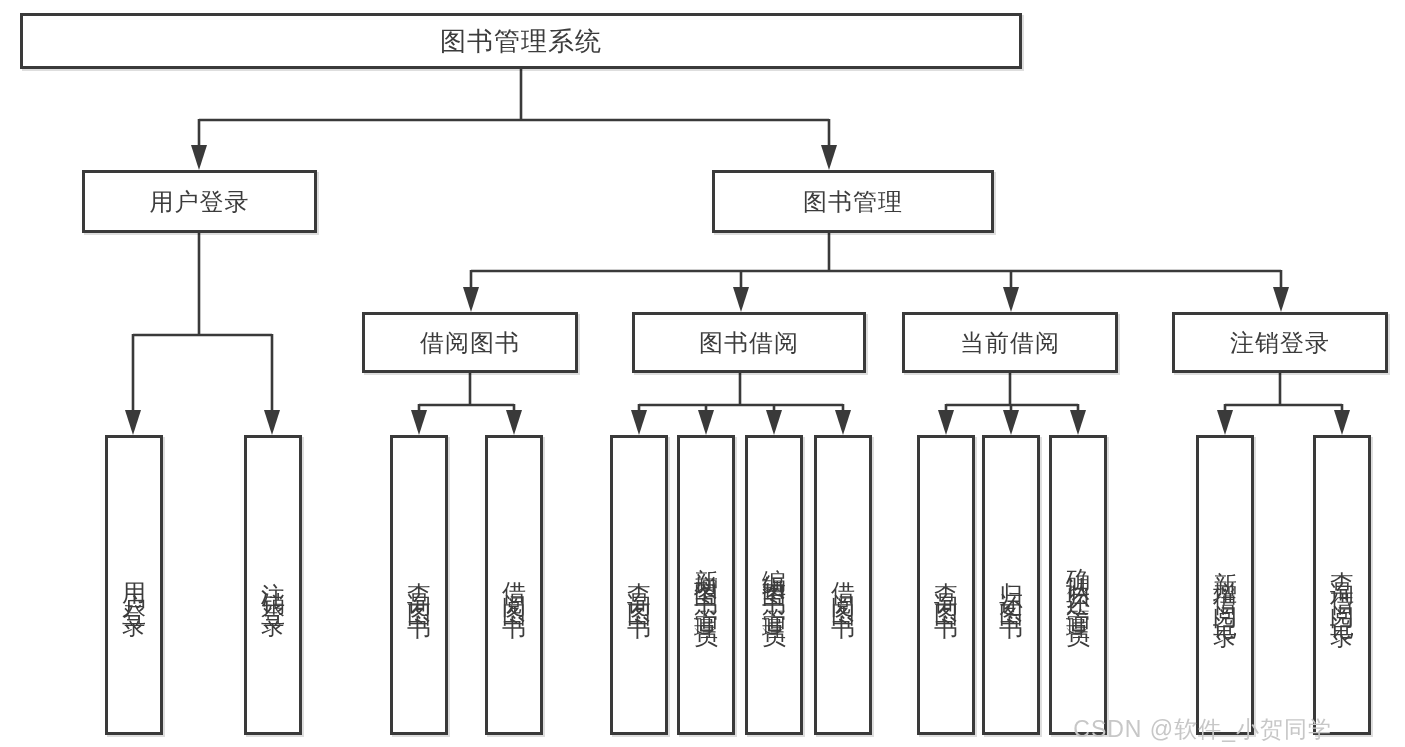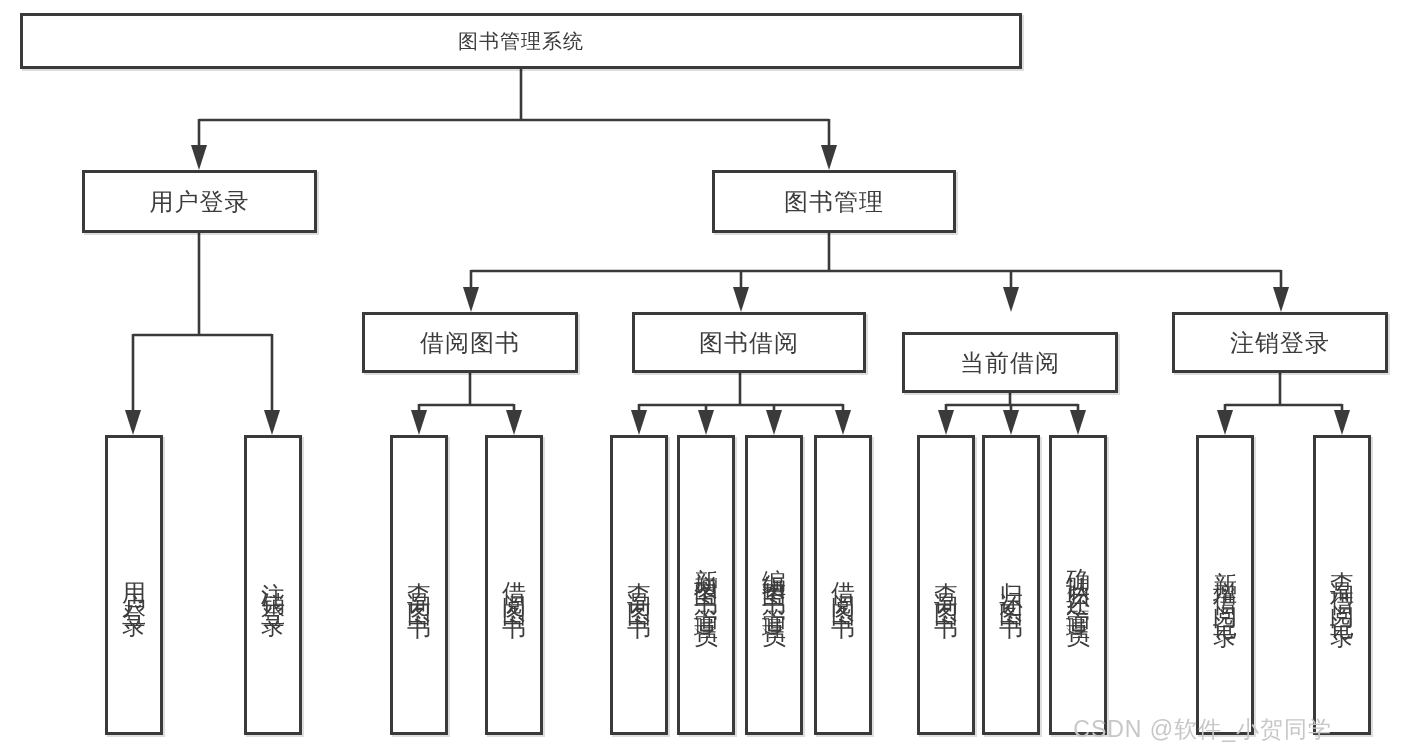--- a/index.html
+++ b/index.html
@@ -4,21 +4,21 @@
 <title>diagram</title>
 <style>
   html,body{margin:0;padding:0;background:#ffffff;}
   body{font-family:"Liberation Sans","DejaVu Sans",sans-serif;}
   .canvas{position:relative;width:1405px;height:747px;background:#ffffff;overflow:hidden;}
   .connectors{position:absolute;left:0;top:0;z-index:0;}
   .node{position:absolute;z-index:1;background:#ffffff;border:3px solid #3a3a3a;
         box-shadow:2px 2px 0 rgba(0,0,0,0.13);
         display:flex;align-items:center;justify-content:center;
         color:#3c3c3c;box-sizing:border-box;}
-  .root-node{font-size:20px;letter-spacing:1px;}
+  .root-node{font-size:26px;letter-spacing:1px;}
   .branch{font-size:24px;letter-spacing:1px;}
   .leaf{font-size:24px;}
   .leaf .v{writing-mode:vertical-rl;text-orientation:mixed;letter-spacing:11px;line-height:1;}
   .leaf .v.long{letter-spacing:8px;}
   .watermark{position:absolute;z-index:2;top:714px;right:73px;
              font-size:23px;color:#c7c7c7;letter-spacing:1px;white-space:nowrap;}
 </style>
 </head>
 <body>
 
@@ -64,31 +64,31 @@
     </g>
   </svg>
 
   <div class="node root-node" style="left:20px;top:13px;width:1002px;height:56px;">
     <span>图书管理系统</span>
   </div>
 
   <div class="node branch" style="left:82px;top:170px;width:235px;height:63px;">
     <span>用户登录</span>
   </div>
-  <div class="node branch" style="left:712px;top:170px;width:244px;height:63px;">
+  <div class="node branch" style="left:712px;top:170px;width:282px;height:63px;">
     <span>图书管理</span>
   </div>
 
   <div class="node branch" style="left:362px;top:312px;width:216px;height:61px;">
     <span>借阅图书</span>
   </div>
   <div class="node branch" style="left:632px;top:312px;width:234px;height:61px;">
     <span>图书借阅</span>
   </div>
-  <div class="node branch" style="left:902px;top:312px;width:216px;height:61px;margin-top:20px;">
+  <div class="node branch" style="left:902px;top:312px;width:216px;height:61px;">
     <span>当前借阅</span>
   </div>
   <div class="node branch" style="left:1172px;top:312px;width:216px;height:61px;">
     <span>注销登录</span>
   </div>
 
   <div class="node leaf" style="left:105px;top:435px;width:58px;height:300px;">
     <span class="v">用户登录</span>
   </div>
   <div class="node leaf" style="left:244px;top:435px;width:58px;height:300px;">

